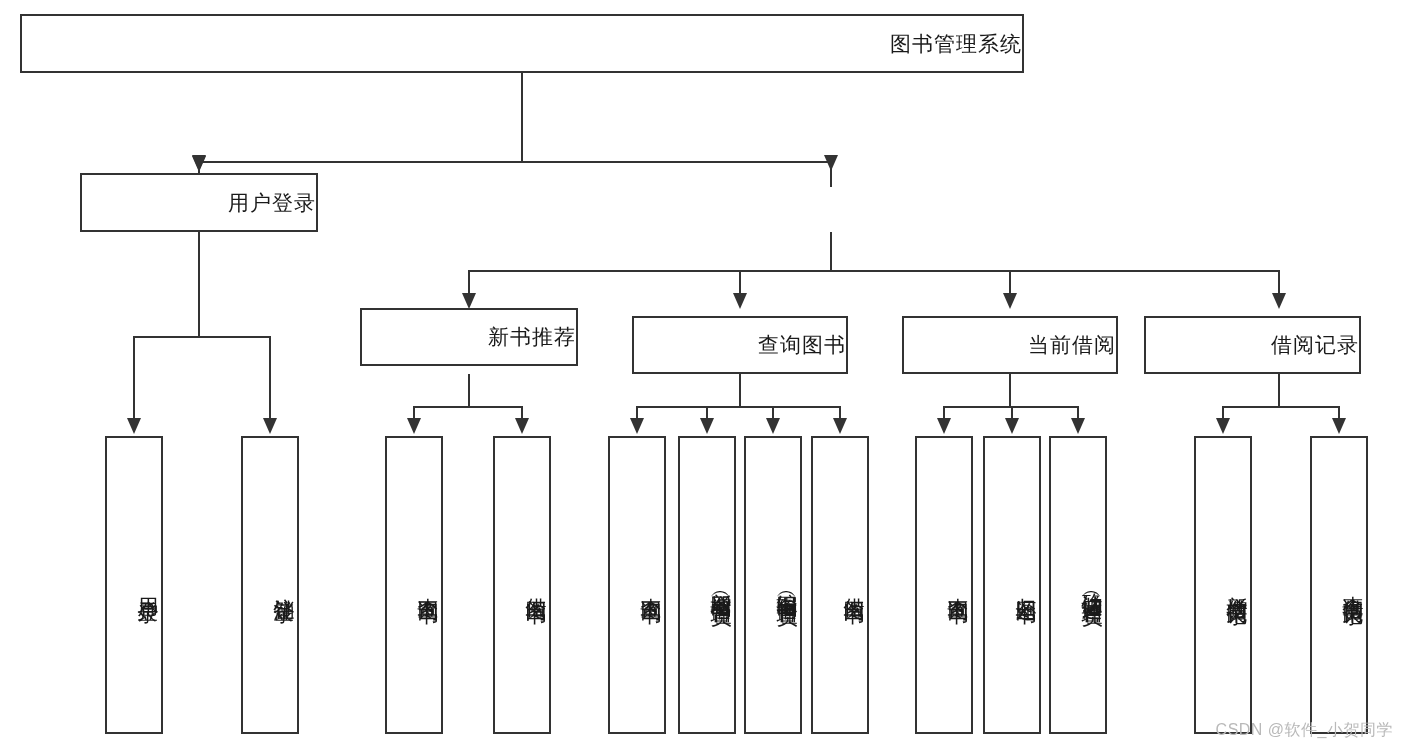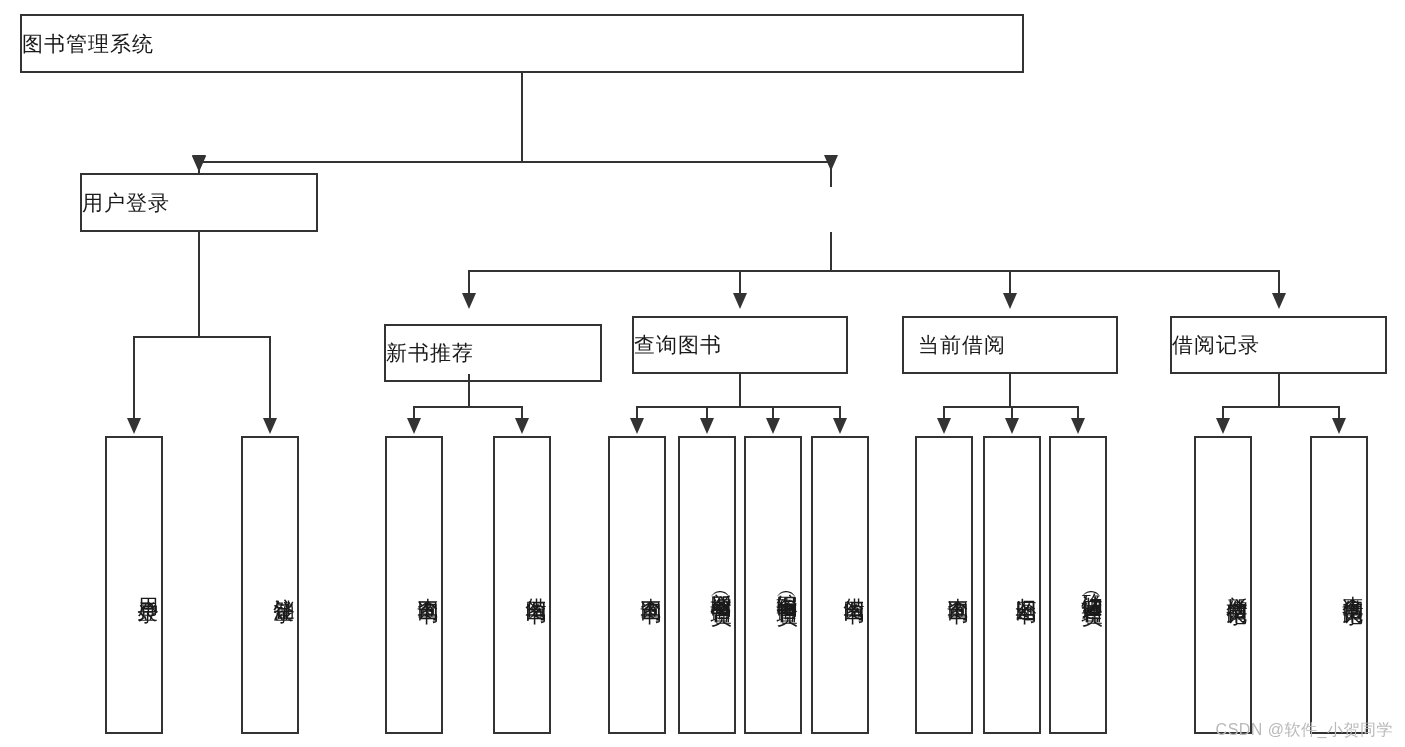--- a/index.html
+++ b/index.html
@@ -17,21 +17,21 @@
     background: #ffffff;
     overflow: hidden;
   }
   .node {
     position: absolute;
     box-sizing: border-box;
     border: 2px solid #333333;
     background: #ffffff;
     display: flex;
     align-items: center;
-    justify-content: flex-start;
+    justify-content: flex-end;
     color: #1a1a1a;
   }
   .node.horiz {
     font-size: 21px;
     letter-spacing: 1px;
     line-height: 1.2;
   }
   .node.vert {
     writing-mode: vertical-rl;
     text-orientation: upright;
@@ -107,30 +107,30 @@
   <div class="edge-h" style="left:468px; top:270px; width:811px;"></div>
   <div class="edge-v" style="left:468px; top:270px; height:25px;"></div>
   <div class="edge-v" style="left:739px; top:270px; height:25px;"></div>
   <div class="edge-v" style="left:1009px; top:270px; height:25px;"></div>
   <div class="edge-v" style="left:1278px; top:270px; height:25px;"></div>
   <div class="arrow" style="left:462px; top:293px;"></div>
   <div class="arrow" style="left:733px; top:293px;"></div>
   <div class="arrow" style="left:1003px; top:293px;"></div>
   <div class="arrow" style="left:1272px; top:293px;"></div>
 
-  <div class="node horiz" style="left:360px; top:324px; width:218px; height:58px;margin-left:24px;">
+  <div class="node horiz" style="left:360px; top:308px; width:218px; height:58px;">
     <span>新书推荐</span>
   </div>
   <div class="node horiz" style="left:632px; top:316px; width:216px; height:58px;">
     <span>查询图书</span>
   </div>
   <div class="node horiz" style="left:902px; top:316px; width:216px; height:58px;padding-left:14px;">
     <span>当前借阅</span>
   </div>
-  <div class="node horiz" style="left:1170px; top:316px; width:217px; height:58px;">
+  <div class="node horiz" style="left:1144px; top:316px; width:217px; height:58px;">
     <span>借阅记录</span>
   </div>
 
   <div class="edge-v" style="left:468px; top:374px; height:34px;"></div>
   <div class="edge-h" style="left:413px; top:406px; width:110px;"></div>
   <div class="edge-v" style="left:413px; top:406px; height:14px;"></div>
   <div class="edge-v" style="left:521px; top:406px; height:14px;"></div>
   <div class="arrow" style="left:407px; top:418px;"></div>
   <div class="arrow" style="left:515px; top:418px;"></div>
 

